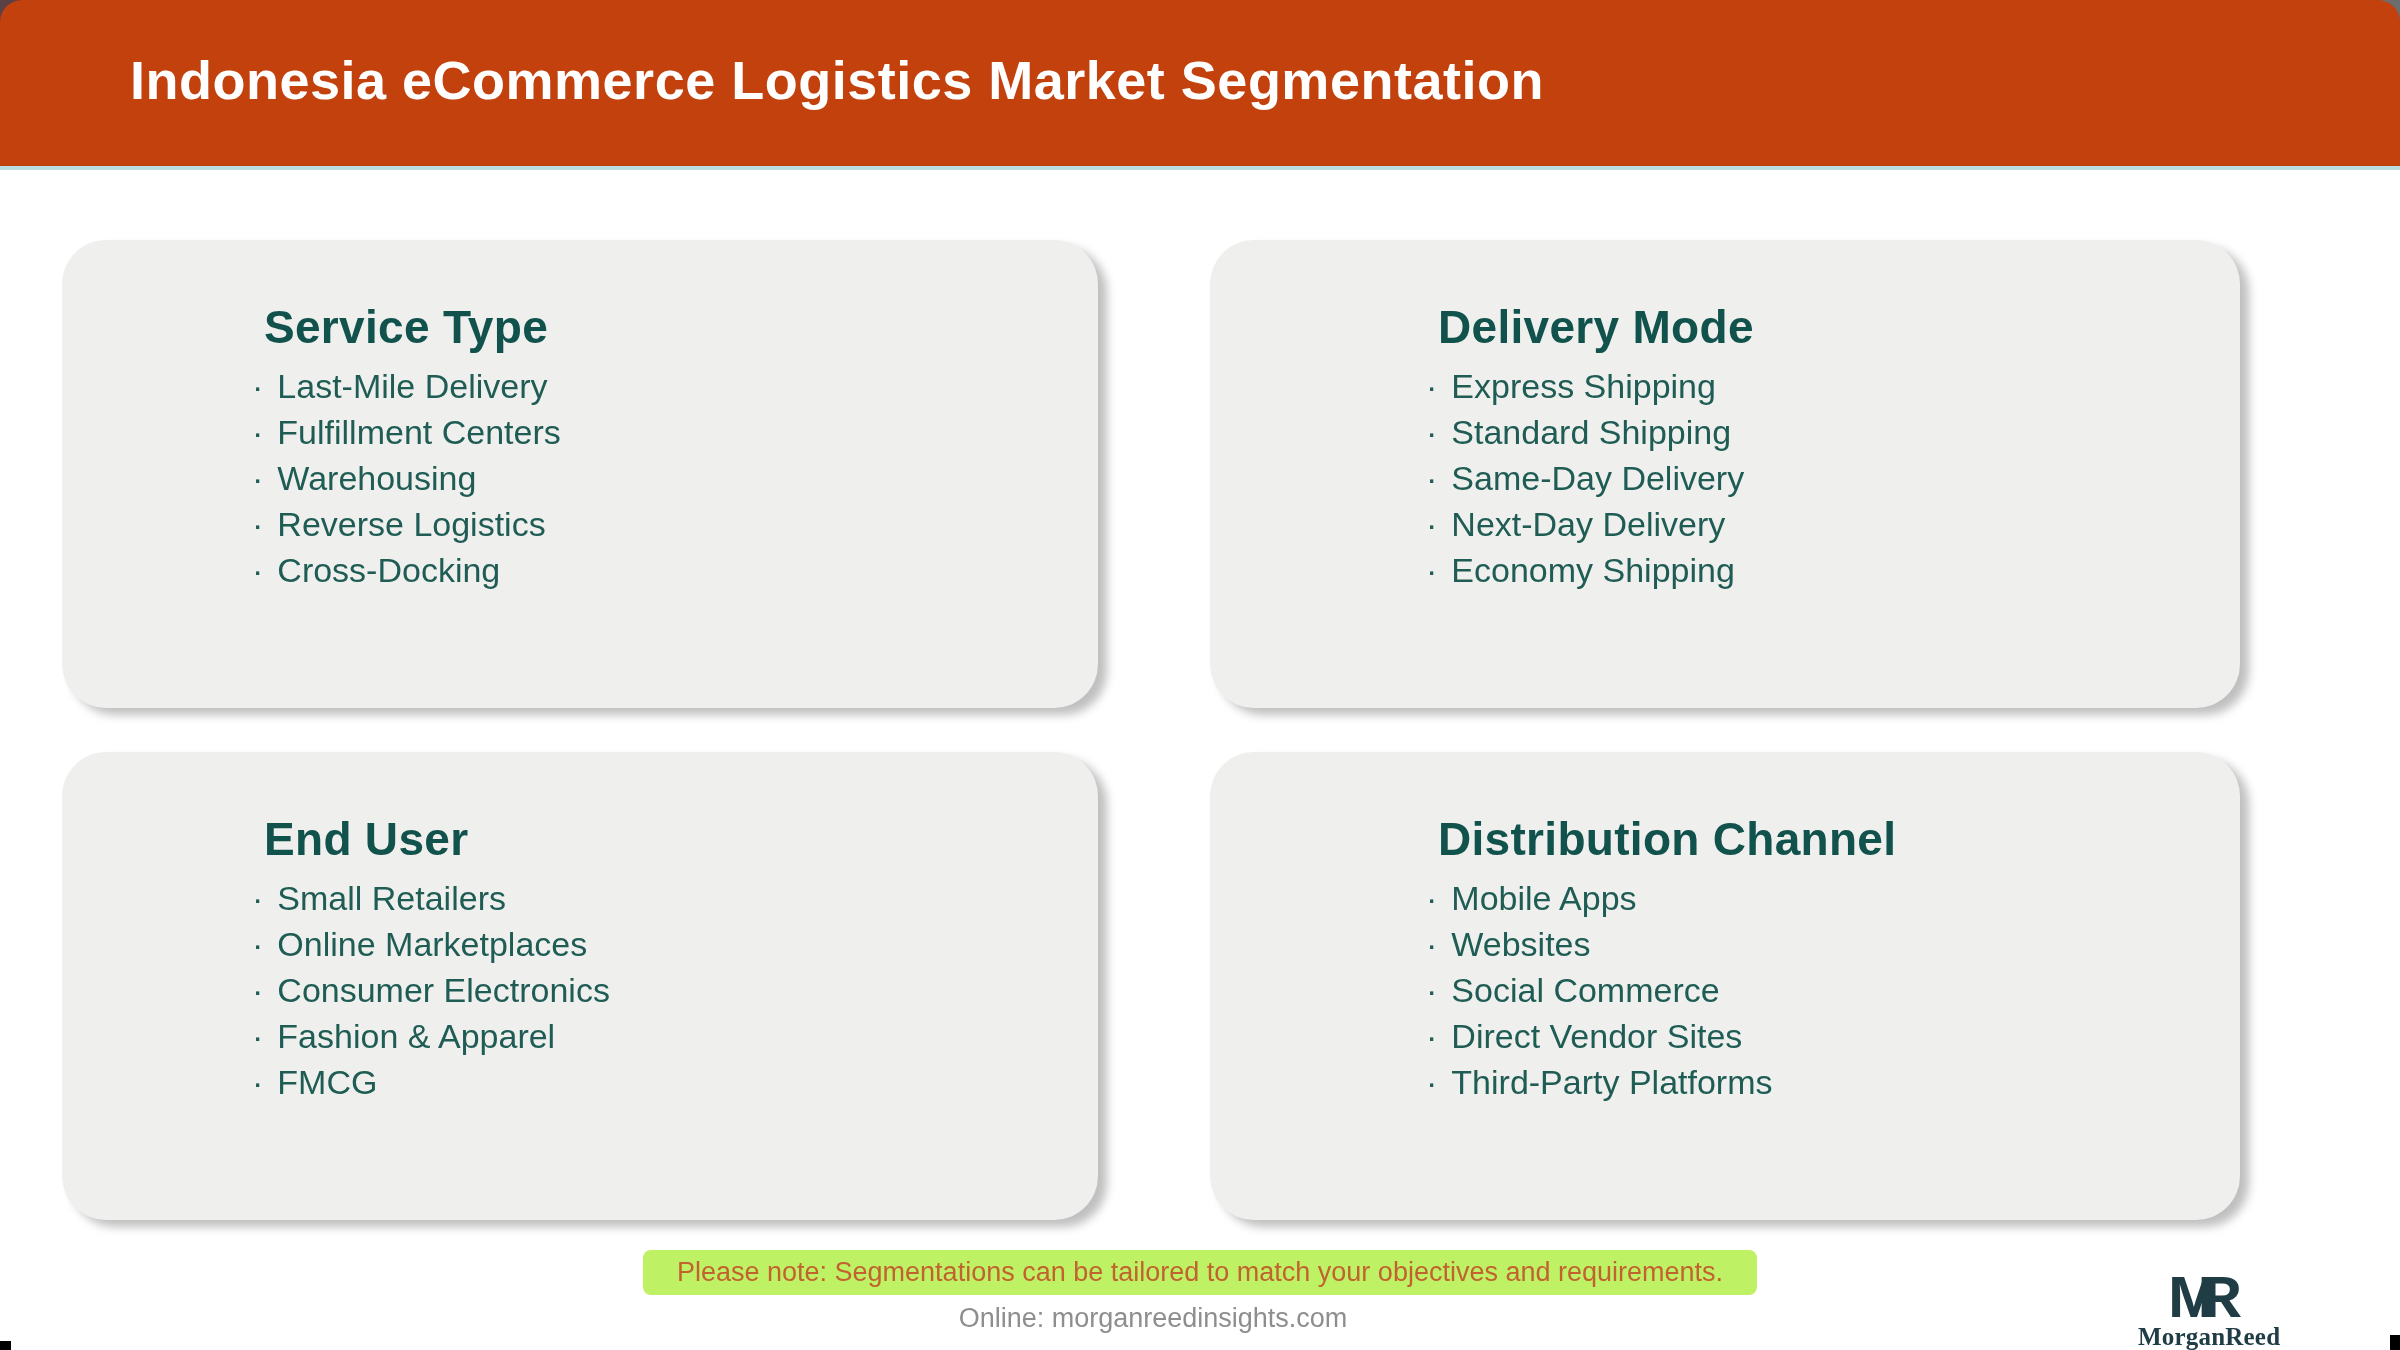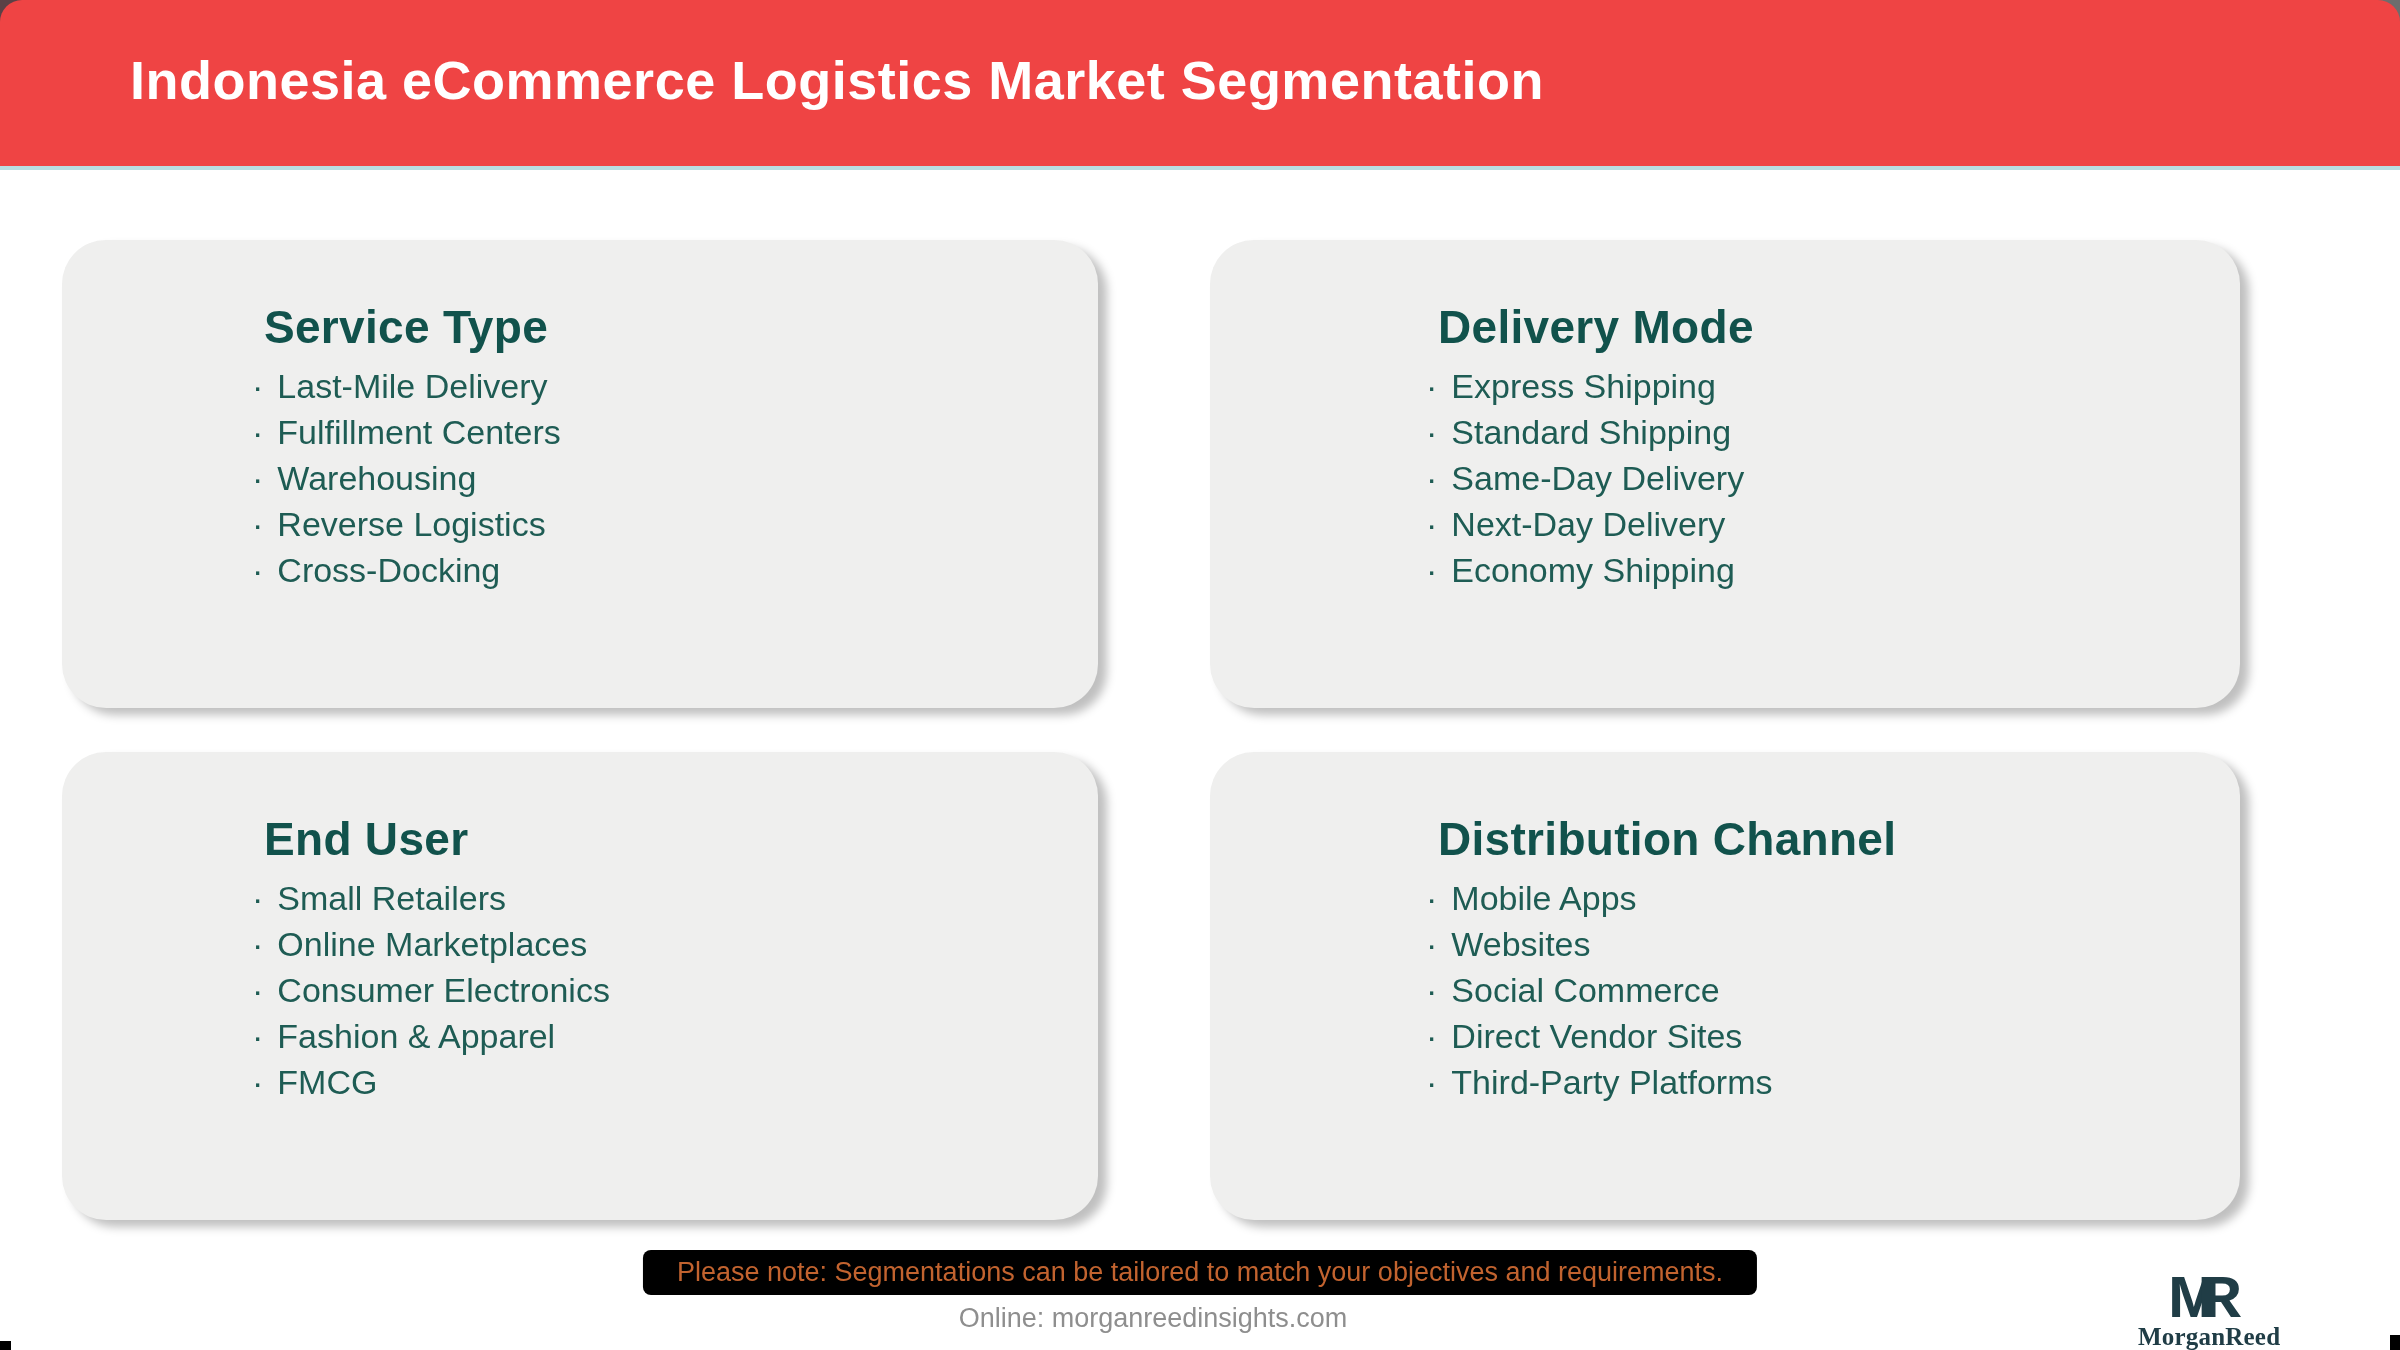--- a/index.html
+++ b/index.html
@@ -11,21 +11,21 @@
   }
 
   
   .corner-bg { position:absolute; top:0; width:34px; height:34px; z-index:0; }
   .corner-bg.left  { left:0;  background:#5a4146; }
   .corner-bg.right { right:0; background:#6d6d6d; }
 
   
   .header {
     position:absolute; top:0; left:0; width:2400px; height:170px;
-    background:#ef4444; border-bottom:4px solid #badde1;
+    background:#c2410c; border-bottom:4px solid #badde1;
     border-top-left-radius:22px; border-top-right-radius:22px;
     display:flex; align-items:center; z-index:1;
   }
   .header .title {
     padding-left:130px; padding-bottom:6px;
     color:#ffffff; font-size:54px; font-weight:bold; letter-spacing:0.5px;
   }
 
   
   .card {
@@ -45,21 +45,21 @@
   }
   .card-list { list-style:none; margin-top:7px; }
   .card-list li {
     font-size:34px; line-height:46px; color:#1e5c54; font-weight:400;
   }
   .card-list li::before { content:"·"; margin-right:14px; color:#1e5c54; }
 
   
   .note-pill {
     position:absolute; top:1250px; left:50%; transform:translateX(-50%);
-    background:#000000; border-radius:8px; height:45px;
+    background:#bef264; border-radius:8px; height:45px;
     display:flex; align-items:center; padding:0 34px;
     font-size:27px; color:#c2632f; white-space:nowrap;
   }
   .source-line {
     position:absolute; top:1303px; left:0; width:2306px; text-align:center;
     font-size:27px; color:#8e8e8e;
   }
 
   
   .logo {

